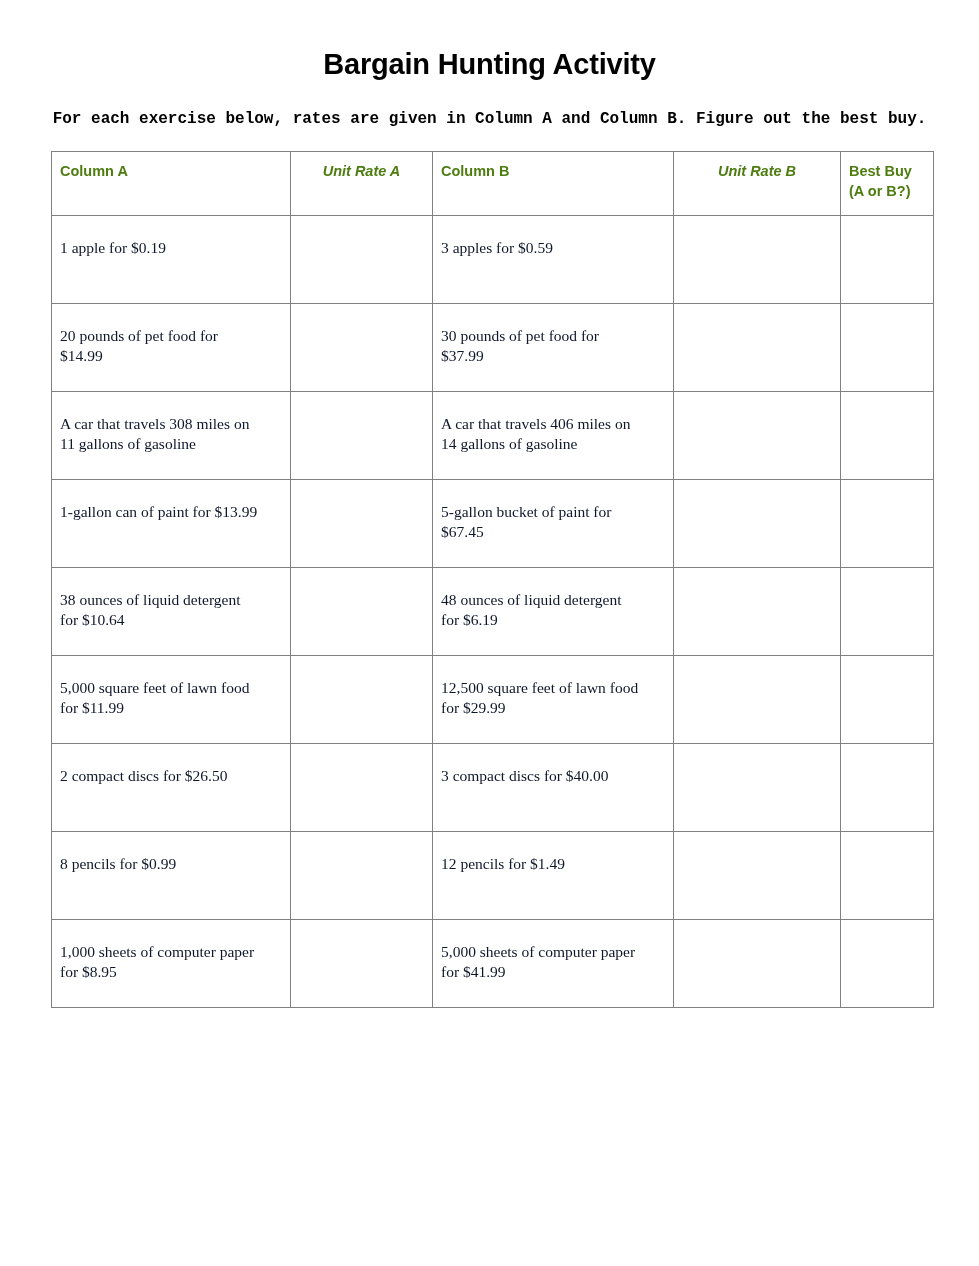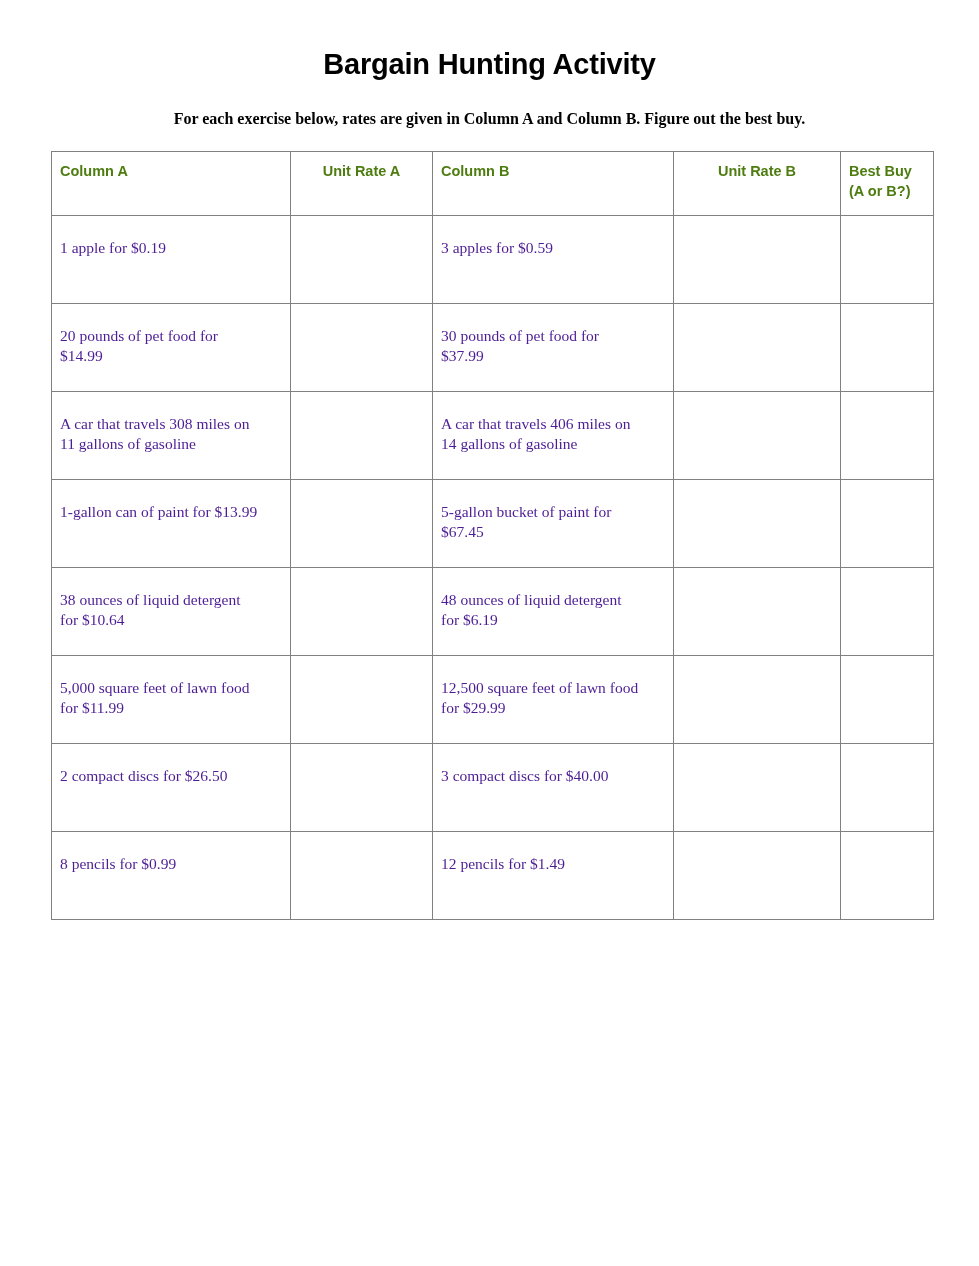--- a/index.html
+++ b/index.html
@@ -30,21 +30,21 @@
     font-weight: bold;
     font-size: 29px;
     letter-spacing: -0.2px;
     color: #000000;
   }
 
   .doc-subtitle {
     margin: 0;
     padding-top: 29px;
     text-align: center;
-    font-family: Liberation Serif, serif;
+    font-family: Liberation Mono, monospace;
     font-weight: bold;
     font-size: 16px;
     color: #000000;
   }
 
   .table-wrap {
     position: absolute;
     left: 51px;
     top: 151px;
     width: 882px;
@@ -77,31 +77,31 @@
     font-family: "Liberation Sans", sans-serif;
     font-weight: bold;
     font-size: 14.5px;
     color: #4d7c0f;
   }
   .th-inner {
     padding: 9px 8px 0 8px;
     line-height: 20px;
   }
   .th-left  .th-inner { text-align: left; }
-  .th-center .th-inner { text-align: center; }
+  .th-center .th-inner { text-align: center; font-style: italic; }
 
   tbody td {
     height: 87px;
   }
   .cell-inner {
     padding: 22px 10px 0 8px;
     font-family: "Liberation Serif", serif;
     font-size: 15.5px;
     line-height: 20px;
-    color: #4c1d95;
+    color: #0f172a;
     white-space: pre-line;
   }
   td.answer-cell .cell-inner {
     min-height: 20px;
   }
 </style>
 </head>
 <body>
 
 <div class="page">
@@ -280,17 +280,36 @@
           <td>
               <div class="cell-inner">12 pencils for $1.49</div>
             </td>
           <td class="answer-cell">
               <div class="cell-inner"></div>
             </td>
           <td class="answer-cell">
               <div class="cell-inner"></div>
             </td>
         </tr>
+        <tr>
+          <td>
+              <div class="cell-inner">1,000 sheets of computer paper
+for $8.95</div>
+            </td>
+          <td class="answer-cell">
+              <div class="cell-inner"></div>
+            </td>
+          <td>
+              <div class="cell-inner">5,000 sheets of computer paper
+for $41.99</div>
+            </td>
+          <td class="answer-cell">
+              <div class="cell-inner"></div>
+            </td>
+          <td class="answer-cell">
+              <div class="cell-inner"></div>
+            </td>
+        </tr>
       </tbody>
     </table>
   </div>
 
 </div>
 
 </body></html>

